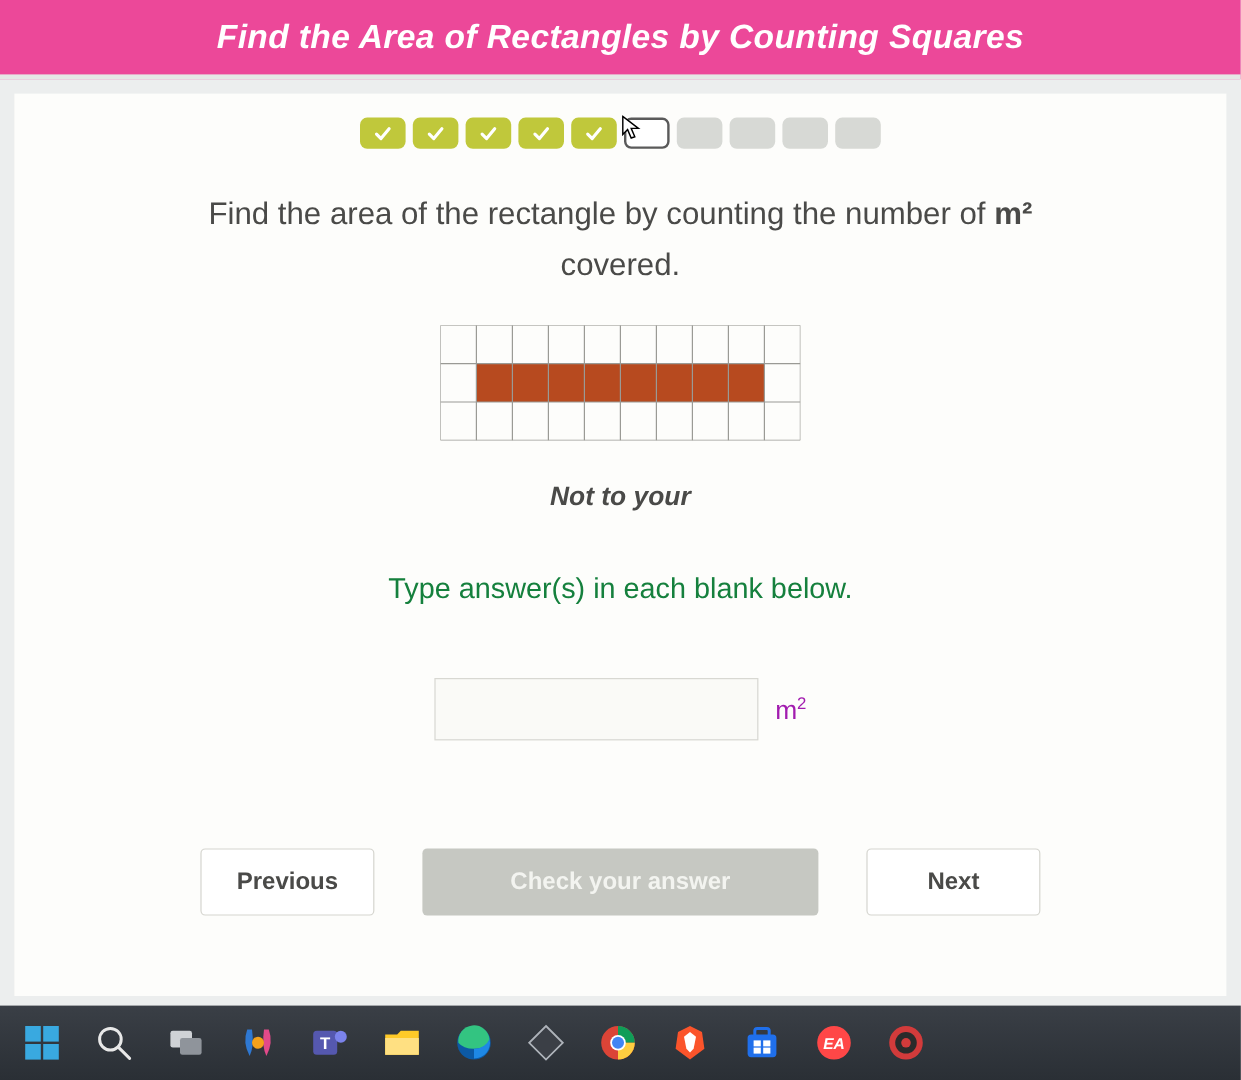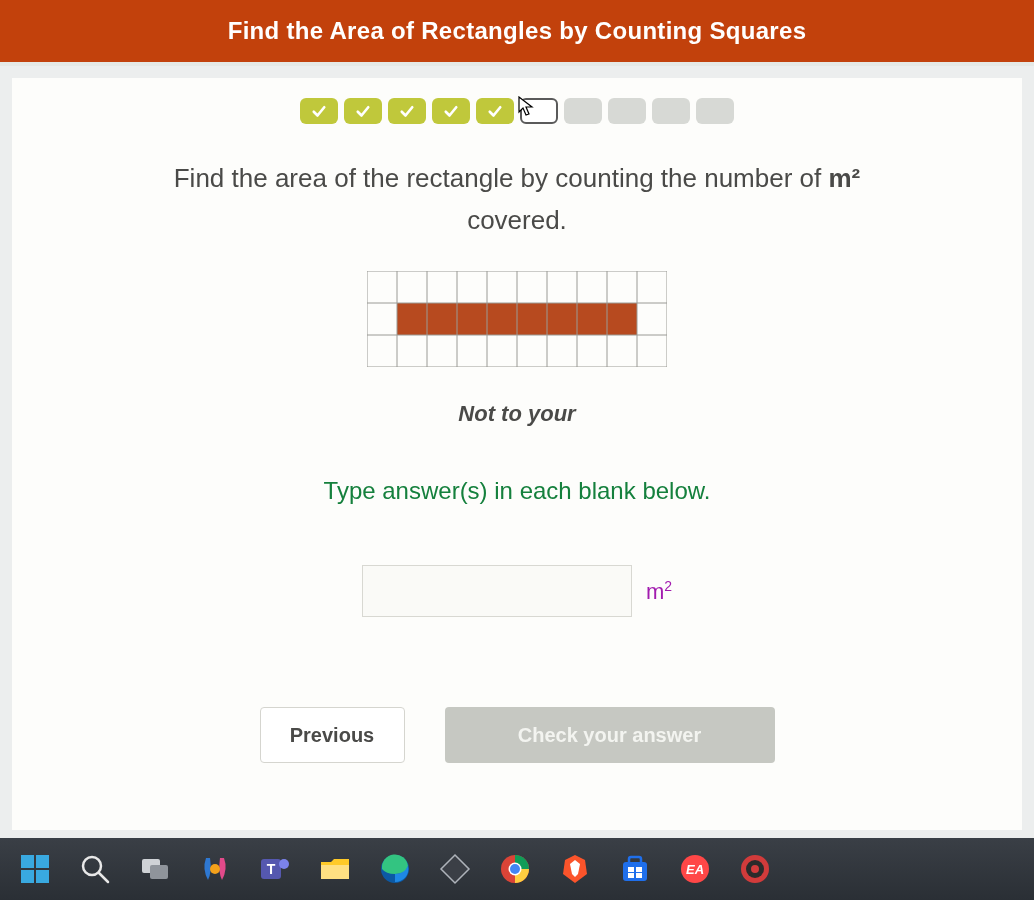--- a/index.html
+++ b/index.html
@@ -1,26 +1,27 @@
 <!DOCTYPE html>
 <html><head>
 <meta charset="utf-8">
 <style>
   * { box-sizing: border-box; margin: 0; padding: 0; }
   html, body { width: 1034px; height: 900px; font-family: "Segoe UI", Arial, sans-serif; background:#eceeee; overflow:hidden;}
   
   .header-bar {
-    background: #c2410c;
+    background: #ec4899;
     height: 66px;
     display:flex; align-items:center; justify-content:center;
     color: #fff;
-    font-size: 24px;
+    font-size: 28px;
     font-weight: 600;
     letter-spacing: .3px;
     border-bottom: 4px solid #e5e8e5;
+    font-style: italic;
   }
   
   .main-card {
     background:#fdfdfb;
     margin: 12px;
     padding: 14px 40px 0 40px;
     height: 752px;
     position:relative;
   }
   
@@ -211,20 +212,23 @@
     </span>
   </div>
 
   <div class="nav-row">
     <div class="btn btn-prev">
       <span>Previous</span>
     </div>
     <div class="btn btn-check">
       <span>Check your answer</span>
     </div>
+    <div class="btn btn-next">
+      <span>Next</span>
+    </div>
   </div>
 
 </div>
 
 <svg class="cursor-arrow" width="22" height="22">
   <path d="M1 1 L1 16 L5 12 L8 19 L11 18 L8 11 L14 11 Z" fill="#fff" stroke="#000" stroke-width="1.2"></path>
 </svg>
 
 <div class="taskbar" id="taskbar">
     <div class="tb-icon">

